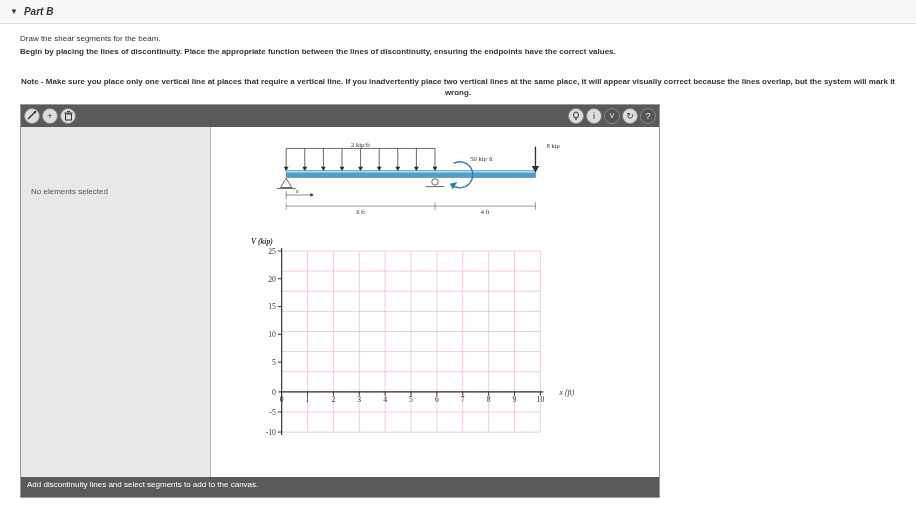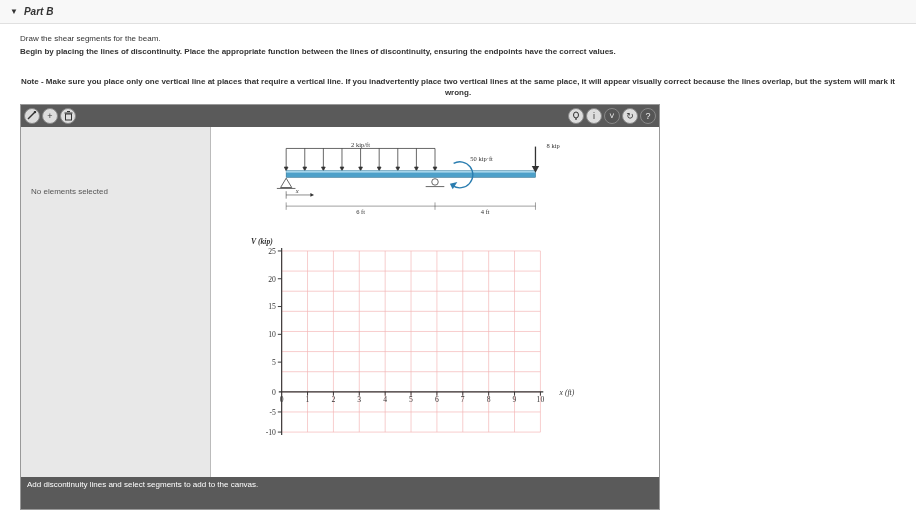--- a/index.html
+++ b/index.html
@@ -17,21 +17,21 @@
     .toolbar-left, .toolbar-right { display: flex; gap: 2px; }
     .tool-btn { width: 16px; height: 16px; background: #ddd; border-radius: 8px; display: flex; align-items: center; justify-content: center; font-size: 9px; border: 1px solid #888; color: #333; cursor: pointer; }
     .tool-btn.dark { background: #555; color: #eee; }
     .canvas-area { display: flex; background: #fff; height: 350px; }
     .sidebar { width: 190px; background: #e8e8e8; border-right: 1px solid #bbb; padding: 60px 10px; font-size: 8px; text-align: left; color: #555; }
     .diagram-area { flex: 1; background: #fff; position: relative; padding: 14px 10px; }
     .beam-section { height: 80px; position: relative; margin-bottom: 6px; }
     .beam-svg { width: 100%; height: 100%; }
     .graph-section { position: relative; height: 230px; }
     .graph-svg { width: 100%; height: 100%; }
-    .status-bar { background: #5a5a5a; color: #fff; font-size: 8px; padding: 3px 6px; height: 32px; }
+    .status-bar { background: #5a5a5a; color: #fff; font-size: 8px; padding: 3px 6px; height: 20px; }
     .axis-lbl, .tick-lbl { font-family: serif; font-size: 8px; fill: #333; }
     .beam-lbl { font-family: serif; font-size: 7px; fill: #333; }
   </style>
 </head>
 <body>
 
 <div class="container">
   <div class="part-header">
     <span class="arrow">▼</span>
     <span class="title">Part B</span>

